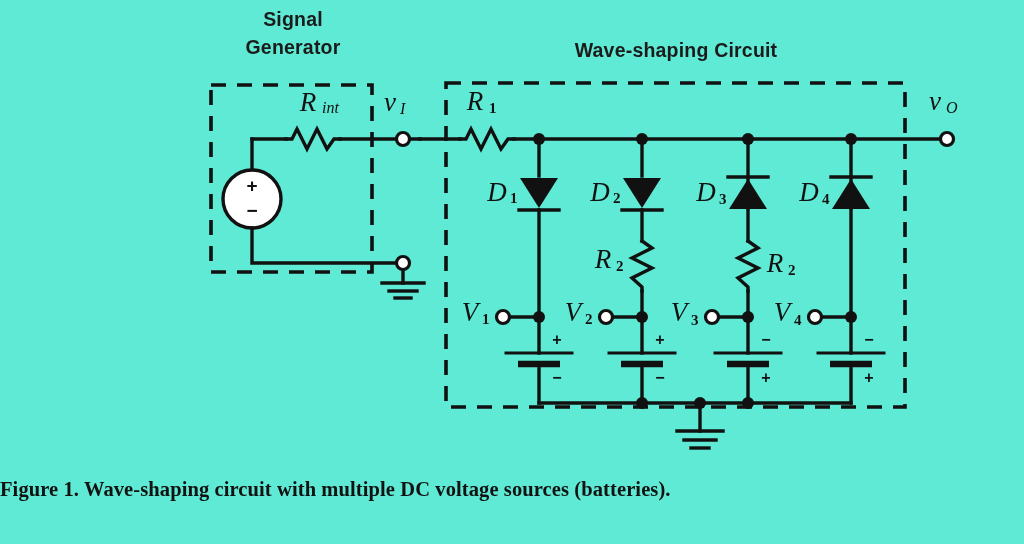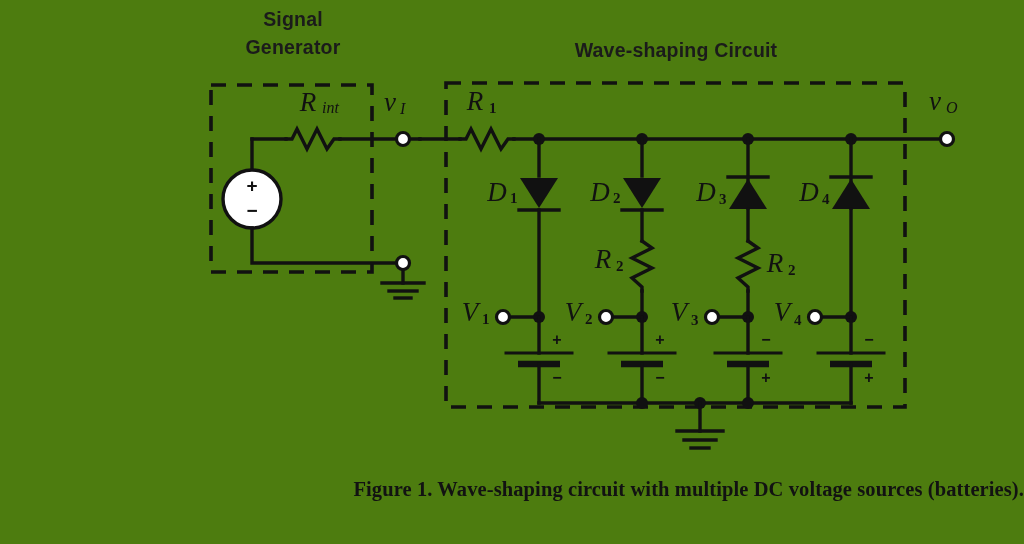--- a/index.html
+++ b/index.html
@@ -12,21 +12,21 @@
     width: 1024px;
     height: 544px;
     overflow: hidden;
     font-family: "Liberation Sans", sans-serif;
     position: relative;
   }
   #figure-root {
     position: relative;
     width: 1024px;
     height: 544px;
-    background: #4d7c0f;
+    background: #5eead4;
   }
   #circuit-svg {
     position: absolute;
     left: 0;
     top: 0;
     width: 1024px;
     height: 544px;
     display: block;
   }
   .hdr {
@@ -98,21 +98,21 @@
     stroke: #111111;
     stroke-width: 3.2;
     fill: #ffffff;
   }
   .node-dot { fill: #111111; }
   .caption {
     position: absolute;
     left: 0;
     top: 478px;
     width: 1024px;
-    text-align: right;
+    text-align: left;
     font-family: "Liberation Serif", serif;
     font-weight: bold;
     font-size: 20.5px;
     color: #121212;
     letter-spacing: 0.1px;
     white-space: nowrap;
   }
 </style>
 </head>
 <body>

